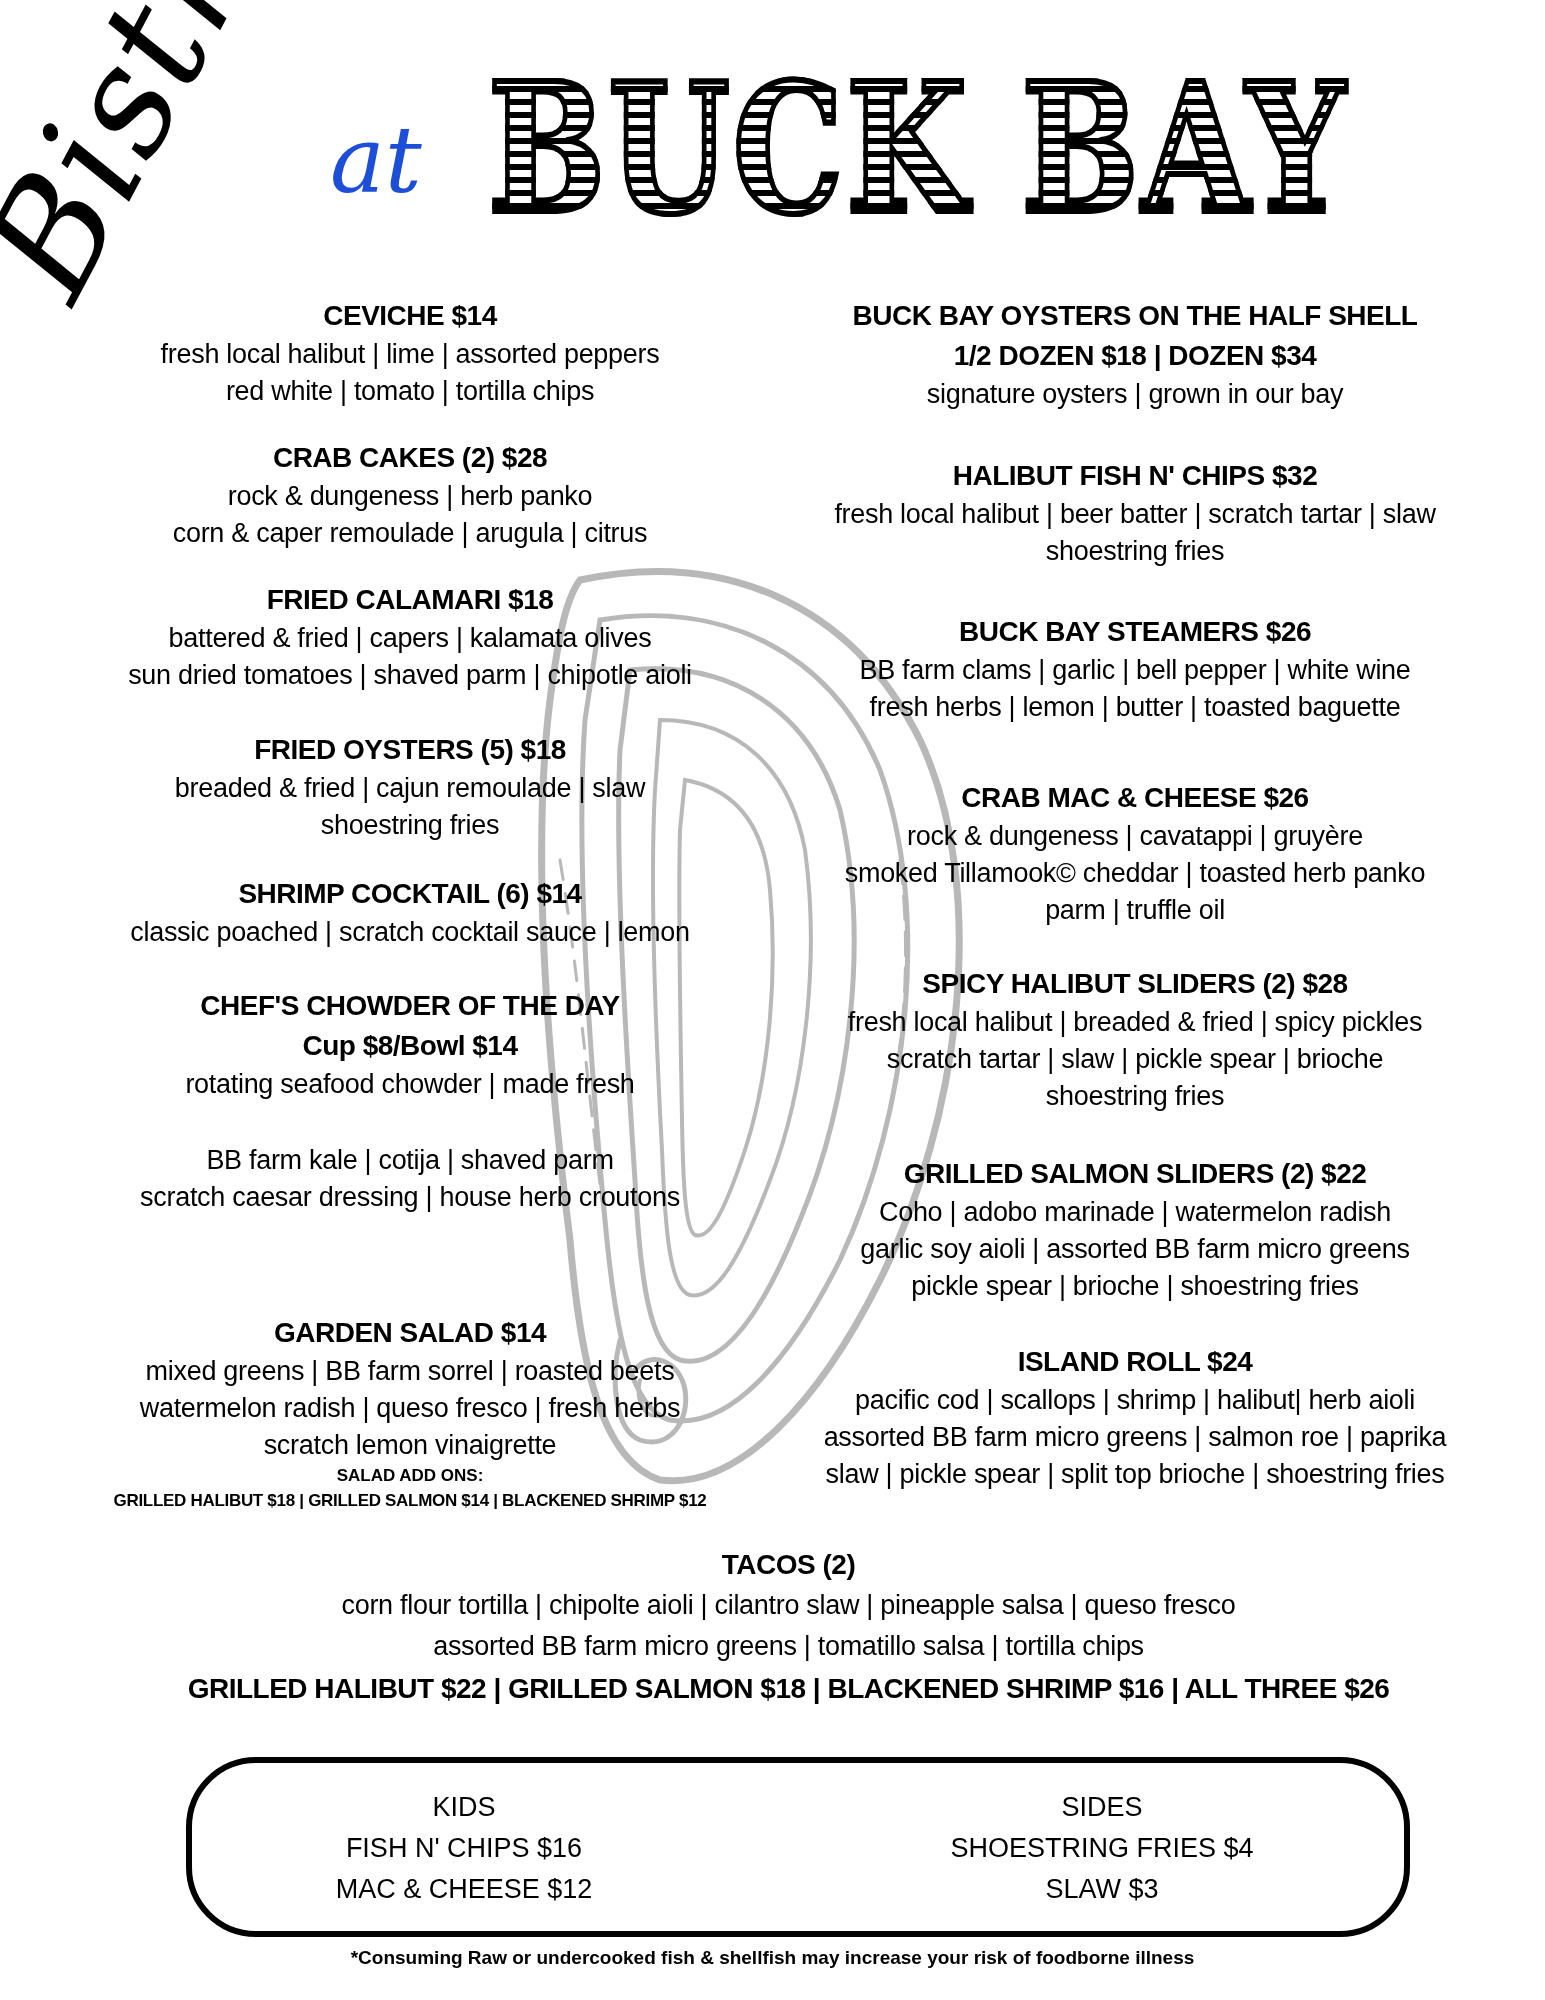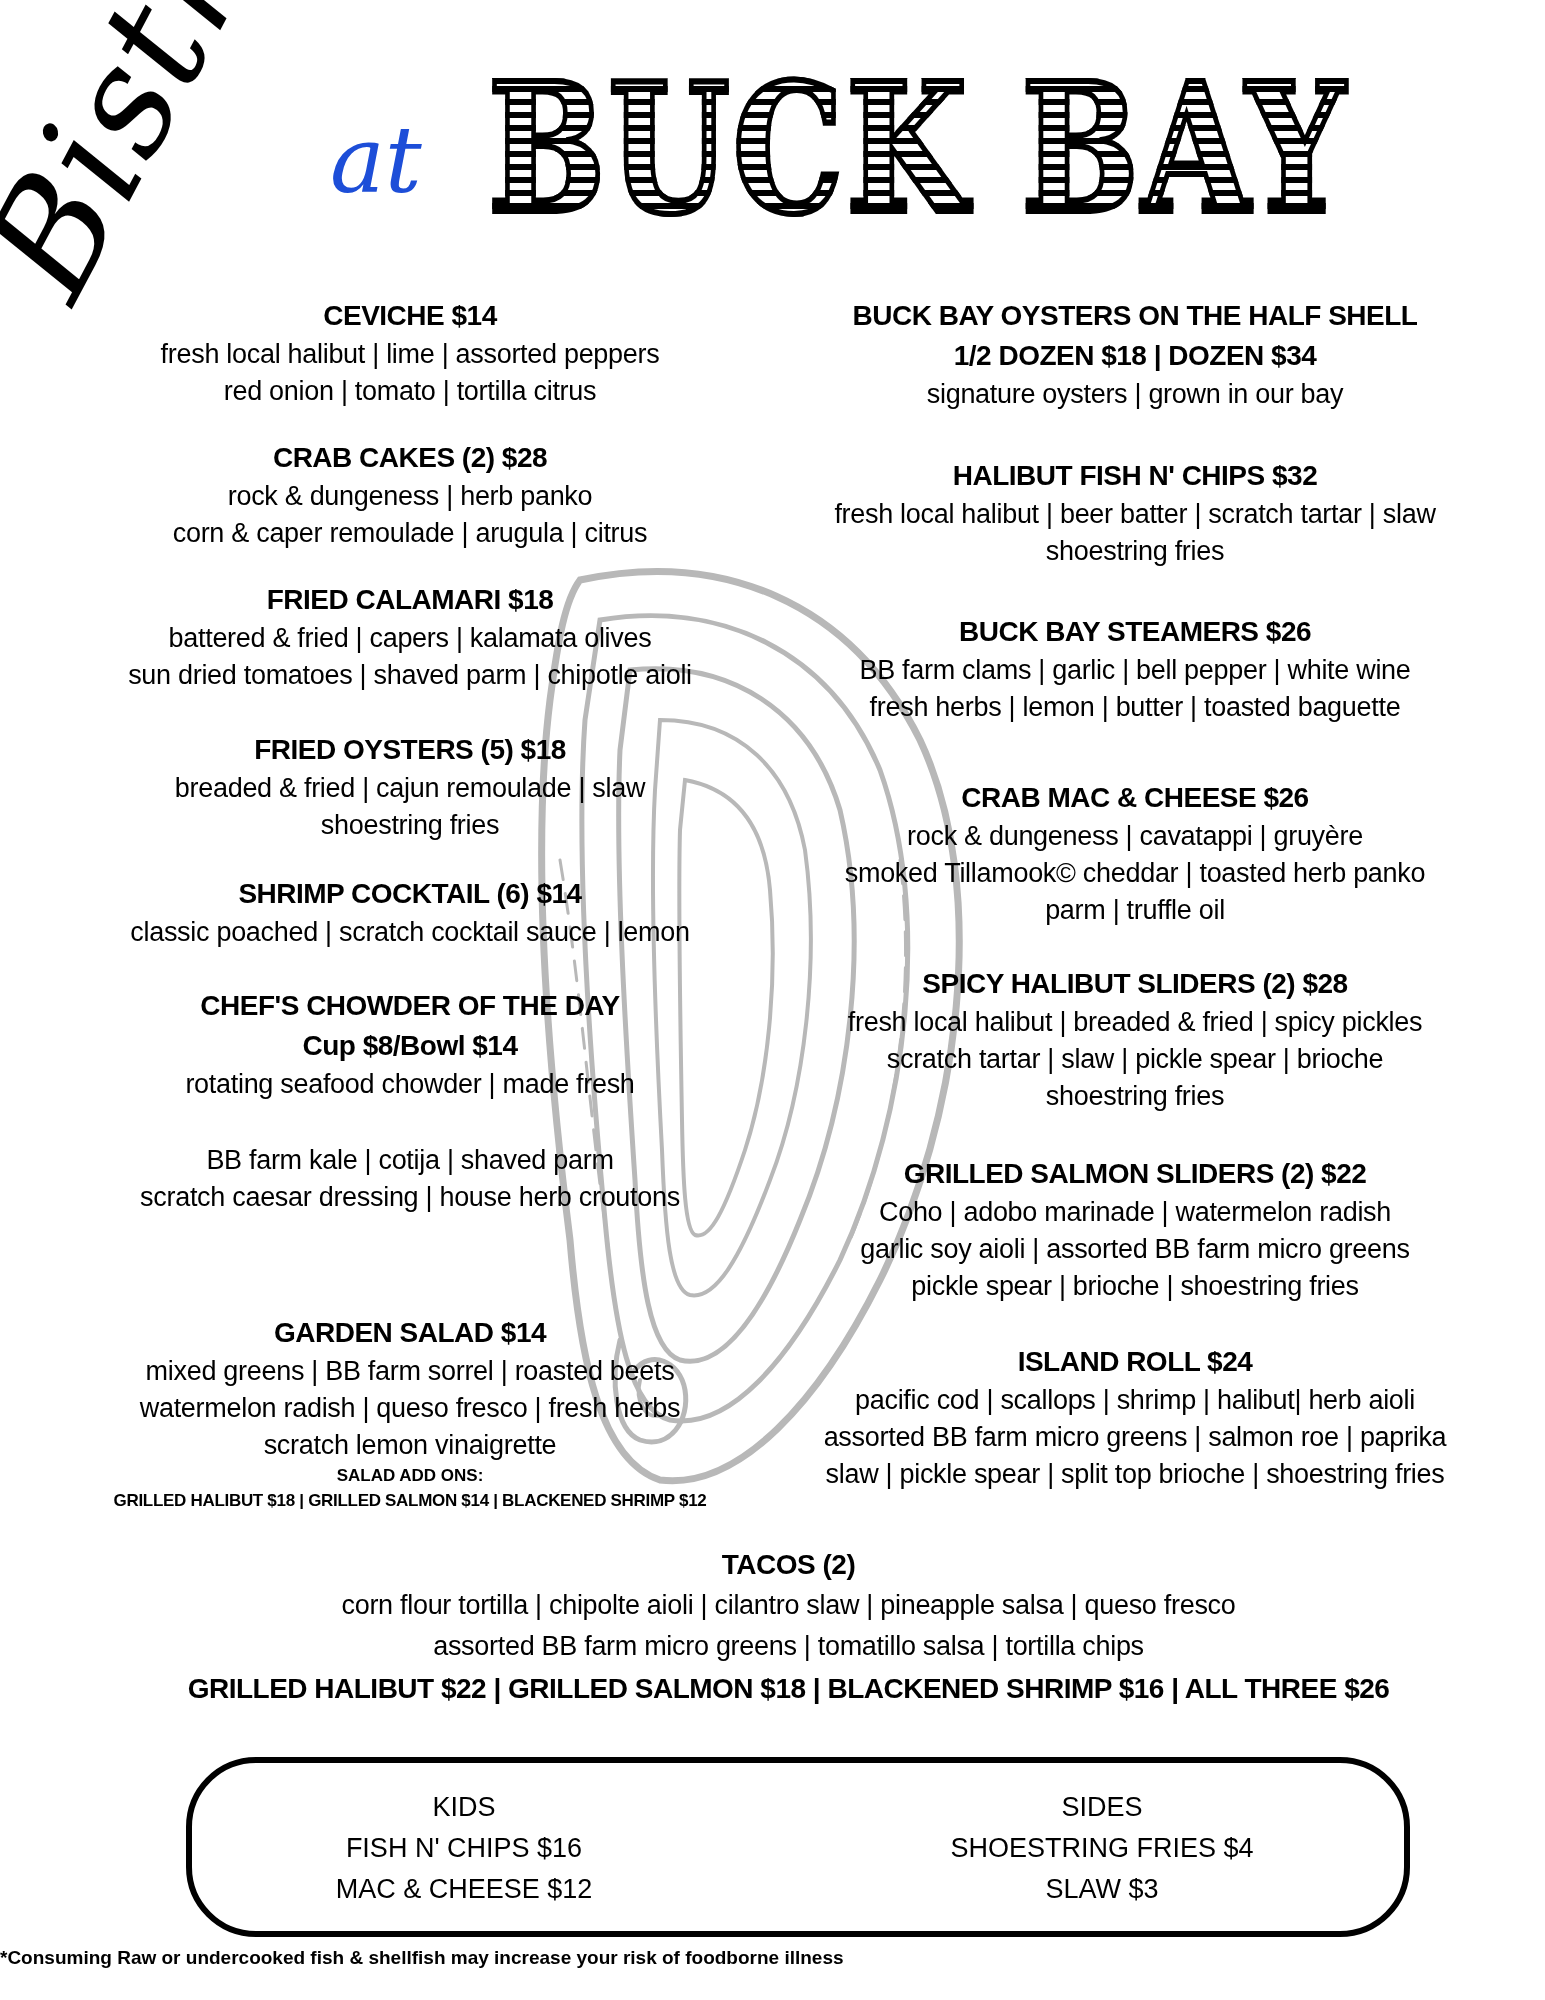--- a/index.html
+++ b/index.html
@@ -44,21 +44,21 @@
   .tacos .item-desc { font-size: 27px; line-height: 41px; }
   .tacos .prices { font-weight: bold; font-size: 28px; line-height: 44px; letter-spacing: -0.5px; }
   .box {
     position: absolute; left: 186px; top: 1757px; width: 1212px; height: 168px;
     border: 6px solid #000; border-radius: 70px;
   }
   .box-col { position: absolute; top: 24px; text-align: center; font-weight: normal; font-size: 27px; line-height: 41px; }
   .box-kids { left: 0; width: 640px; left: -48px; }
   .box-sides { left: 640px; width: 540px; }
   .disclaimer {
-    position: absolute; left: 0; width: 1545px; top: 1944px; text-align: left;
+    position: absolute; left: 0; width: 1545px; top: 1944px; text-align: center;
     font-weight: bold; font-size: 19px; line-height: 28px;
   }
 </style>
 </head>
 <body>
 
 <div class="header">
   <div class="script-bistro">Bistro</div>
   <div class="script-at">at</div>
   <div class="big-title">BUCK BAY</div>
@@ -73,21 +73,21 @@
   <path d="M100 780 C 90 820 95 870 120 880 C 150 890 170 860 165 830 C 160 800 130 790 115 810" stroke-width="5"></path>
   <path d="M120 820 C 115 840 125 860 140 855" stroke-width="4"></path>
   <path d="M40 300 C 60 420 70 560 90 700" stroke-width="3" stroke-dasharray="20 14"></path>
   <path d="M380 300 C 395 420 380 560 330 680" stroke-width="3" stroke-dasharray="24 12"></path>
 </svg>
 
 <div class="col col-left">
   <div class="item" style="top:0px">
     <div class="item-name">CEVICHE $14</div>
     <div class="item-desc">fresh local halibut | lime | assorted peppers</div>
-    <div class="item-desc">red onion | tomato | tortilla citrus</div>
+    <div class="item-desc">red white | tomato | tortilla chips</div>
   </div>
   <div class="item" style="top:142px">
     <div class="item-name">CRAB CAKES (2) $28</div>
     <div class="item-desc">rock &amp; dungeness | herb panko</div>
     <div class="item-desc">corn &amp; caper remoulade | arugula | citrus</div>
   </div>
   <div class="item" style="top:284px">
     <div class="item-name">FRIED CALAMARI $18</div>
     <div class="item-desc">battered &amp; fried | capers | kalamata olives</div>
     <div class="item-desc">sun dried tomatoes | shaved parm | chipotle aioli</div>

